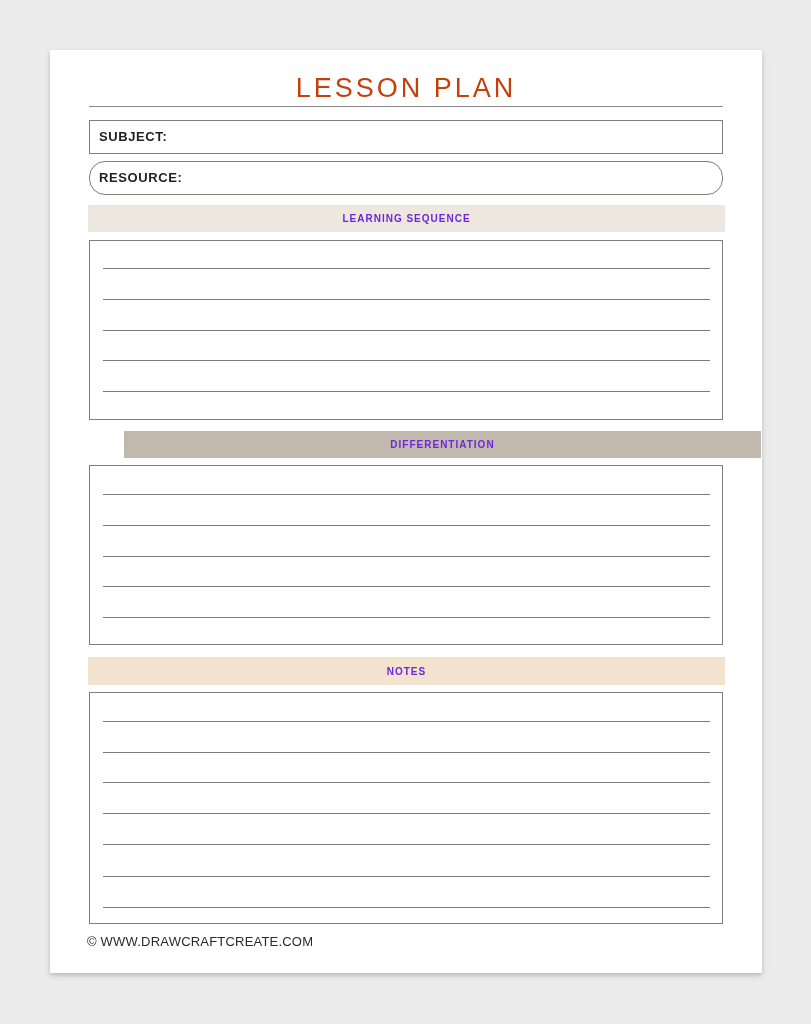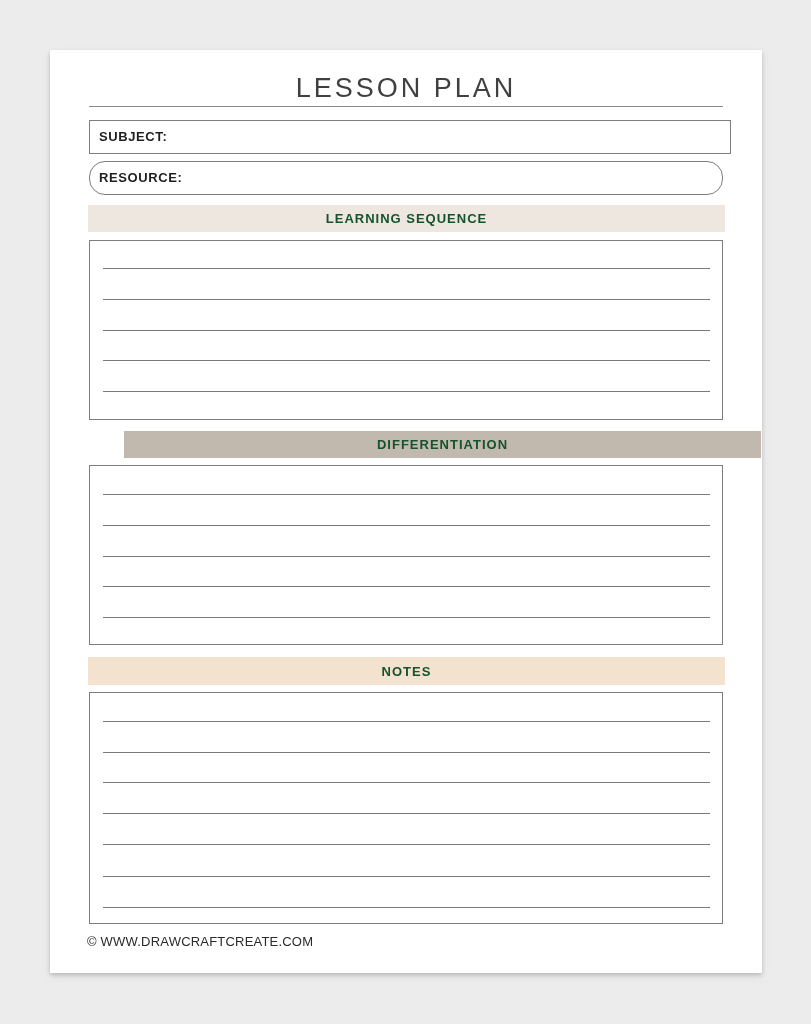--- a/index.html
+++ b/index.html
@@ -26,21 +26,21 @@
     }
     .title {
       position: absolute;
       left: 0;
       width: 100%;
       top: 22px;
       text-align: center;
       font-size: 27px;
       letter-spacing: 3px;
       font-weight: 400;
-      color: #404040;
+      color: #c2410c;
       line-height: 32px;
     }
     .title-rule {
       position: absolute;
       left: 39px;
       width: 634px;
       top: 56px;
       height: 0;
       border-top: 1.5px solid #8a8a8a;
     }
@@ -62,24 +62,24 @@
       color: #1f1f1f;
     }
     .section-band {
       position: absolute;
       left: 38px;
       width: 637px;
       height: 27px;
       display: flex;
       align-items: center;
       justify-content: center;
-      font-size: 13px;
+      font-size: 10px;
       font-weight: 700;
       letter-spacing: 1px;
-      color: #14532d;
+      color: #6d28d9;
     }
     .band-learning { background: #ede7df; }
     .band-diff { background: #c1b8ae; margin-left: 36px; }
     .band-notes { background: #f2e2ce; }
     .lined-box {
       position: absolute;
       left: 39px;
       width: 632px;
       border: 1.5px solid #7d7d7d;
       box-sizing: content-box;
@@ -101,21 +101,21 @@
     }
   </style>
 </head>
 <body>
 
 <div class="page">
 
   <div class="title">LESSON PLAN</div>
   <div class="title-rule"></div>
 
-  <div class="field-box" style="top:70px;padding-left:8px;">
+  <div class="field-box" style="top:70px;">
     <span class="field-label">SUBJECT:</span>
   </div>
 
   <div class="field-box" style="top:111px;border-radius:16px;">
     <span class="field-label">RESOURCE:</span>
   </div>
 
   <div class="section-band band-learning" style="top:155px;">LEARNING SEQUENCE</div>
 
   <div class="lined-box" style="top:190px; height:178px;">

